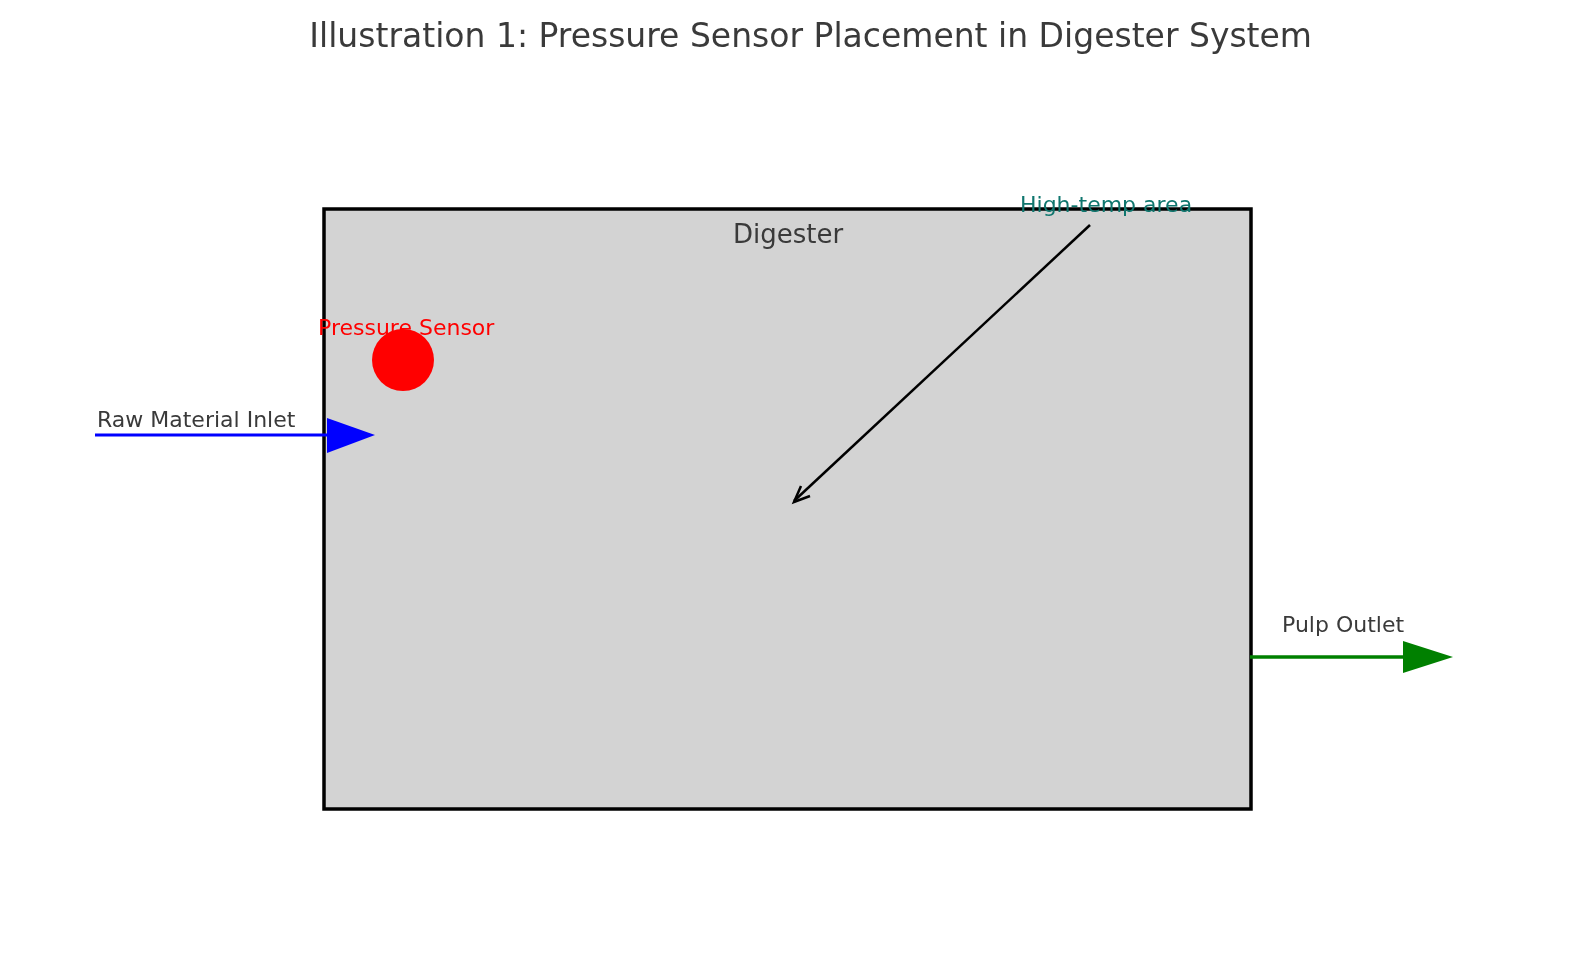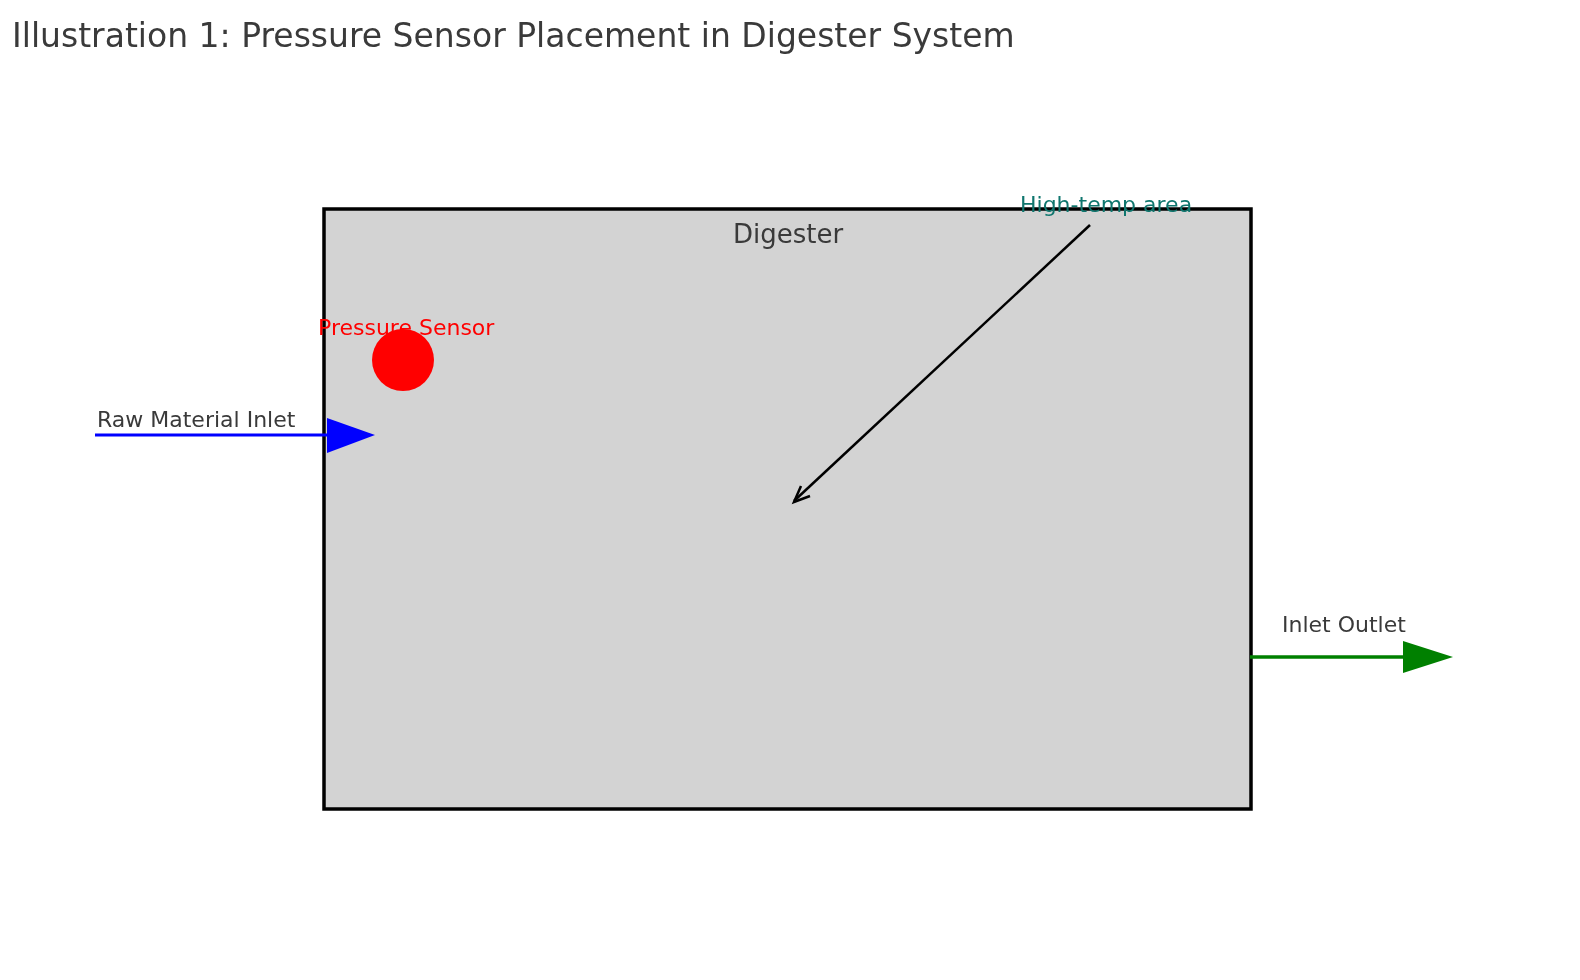--- a/index.html
+++ b/index.html
@@ -21,24 +21,24 @@
   .outlet-line { stroke-width: 3.5; fill: none; }
   .anno-line   { stroke-width: 2.5; fill: none; }
   .anno-head   { stroke-width: 2.5; fill: none; stroke-linejoin: miter; }
   .label {
     position: absolute;
     white-space: nowrap;
     line-height: 1.2;
     font-size: 22px;
   }
   .figure-title {
-    left: 12px;
+    left: 4px;
     top: 16px;
     width: 1308px;
-    text-align: left;
+    text-align: right;
     font-size: 33px;
   }
   .vessel-label  { left: 733px;  top: 219px; font-size: 26px; text-align: center; }
   .sensor-label  { left: 318px;  top: 315px; }
   .inlet-label   { left: 97px;   top: 387px; }
   .hot-label     { left: 1020px; top: 192px; }
   .outlet-label  { left: 1282px; top: 612px; }
 </style>
 </head>
 <body>
@@ -70,14 +70,14 @@
   <div class="label figure-title" style="color: rgb(58, 58, 58);">Illustration 1: Pressure Sensor Placement in Digester System</div>
 
   <div class="label vessel-label" style="color: rgb(58, 58, 58);">Digester</div>
 
   <div class="label sensor-label" style="color: rgb(255, 0, 0);">Pressure Sensor</div>
 
   <div class="label inlet-label" style="color: rgb(58, 58, 58); margin-top: 20px;">Raw Material Inlet</div>
 
   <div class="label hot-label" style="color: #0f766e;">High-temp area</div>
 
-  <div class="label outlet-label" style="color: rgb(58, 58, 58);">Inlet Outlet</div>
+  <div class="label outlet-label" style="color: rgb(58, 58, 58);">Pulp Outlet</div>
 </div>
 
 </body></html>

